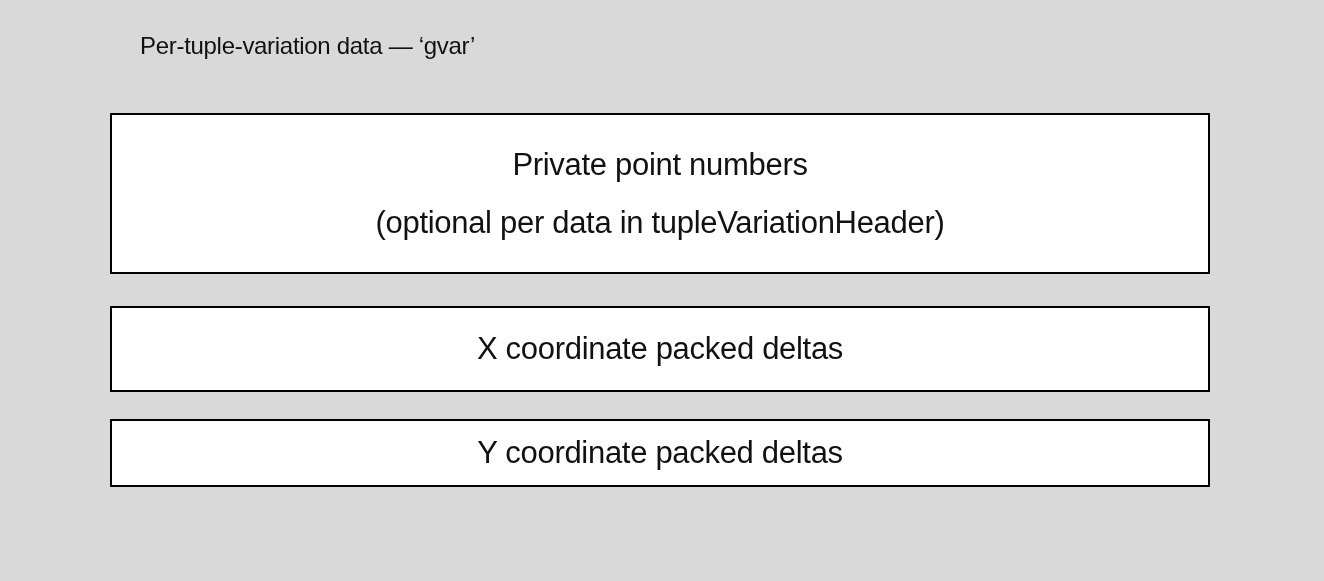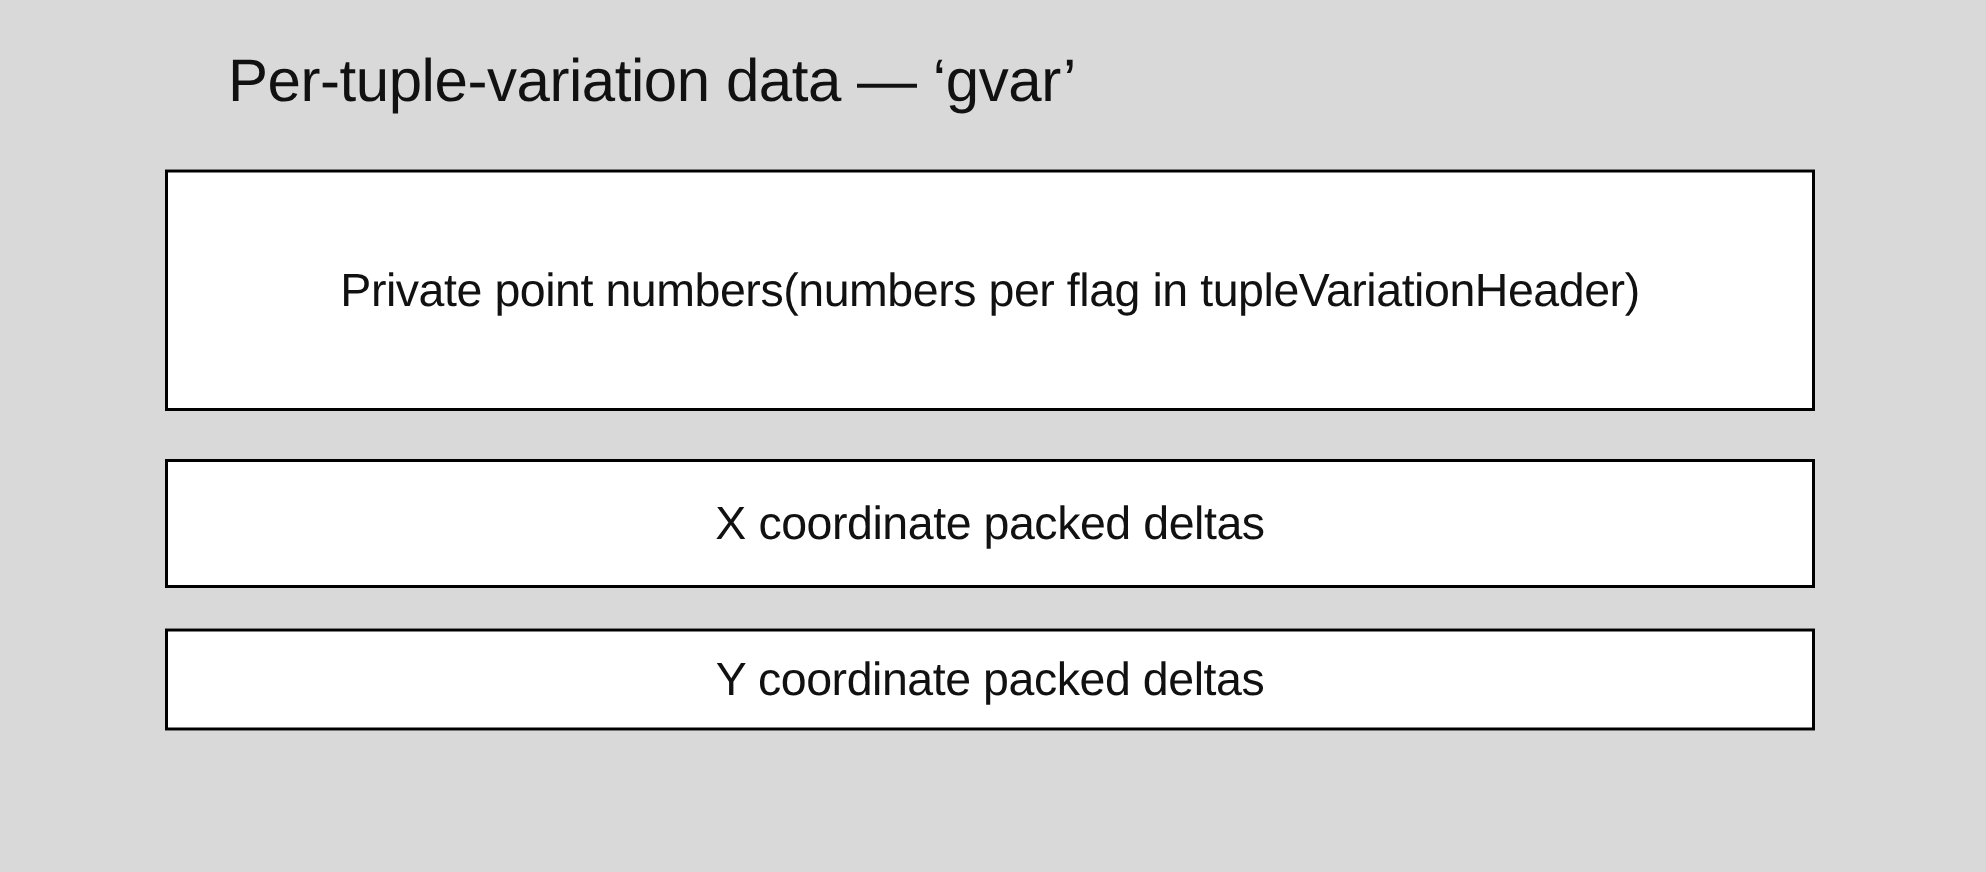--- a/index.html
+++ b/index.html
@@ -10,35 +10,35 @@
     width: 1324px;
     height: 581px;
     background: #d9d9d9;
     position: relative;
     overflow: hidden;
     font-family: "Liberation Sans", sans-serif;
     color: #111111;
   }
   .diagram-title {
     position: absolute;
-    left: 152px;
+    left: 140px;
     top: 32px;
-    font-size: 40px;
+    font-size: 24px;
     letter-spacing: -0.3px;
     white-space: nowrap;
   }
   .box {
     position: absolute;
     left: 110px;
     width: 1100px;
     background: #ffffff;
     border: 2.5px solid #000000;
     box-sizing: border-box;
     display: flex;
-    flex-direction: row;
+    flex-direction: column;
     align-items: center;
     justify-content: center;
   }
   .box-private-points {
     top: 113px;
     height: 161px;
   }
   .box-x-deltas {
     top: 306px;
     height: 86px;
@@ -55,21 +55,21 @@
     white-space: nowrap;
   }
 </style>
 </head>
 <body>
 
 <div class="diagram-title">Per-tuple-variation data — ‘gvar’</div>
 
 <div class="box box-private-points">
   <div class="box-line">Private point numbers</div>
-  <div class="box-line">(numbers per flag in tupleVariationHeader)</div>
+  <div class="box-line">(optional per data in tupleVariationHeader)</div>
 </div>
 
 <div class="box box-x-deltas">
   <div class="box-line">X coordinate packed deltas</div>
 </div>
 
 <div class="box box-y-deltas">
   <div class="box-line">Y coordinate packed deltas</div>
 </div>
 

